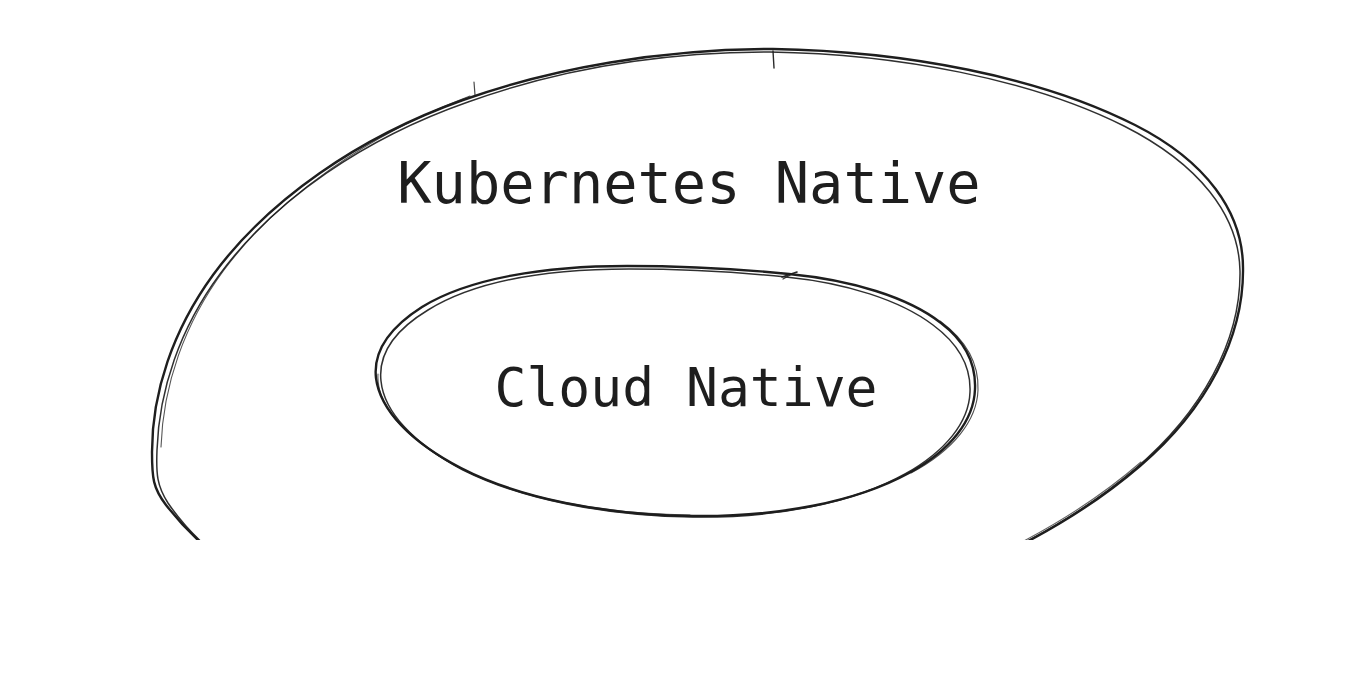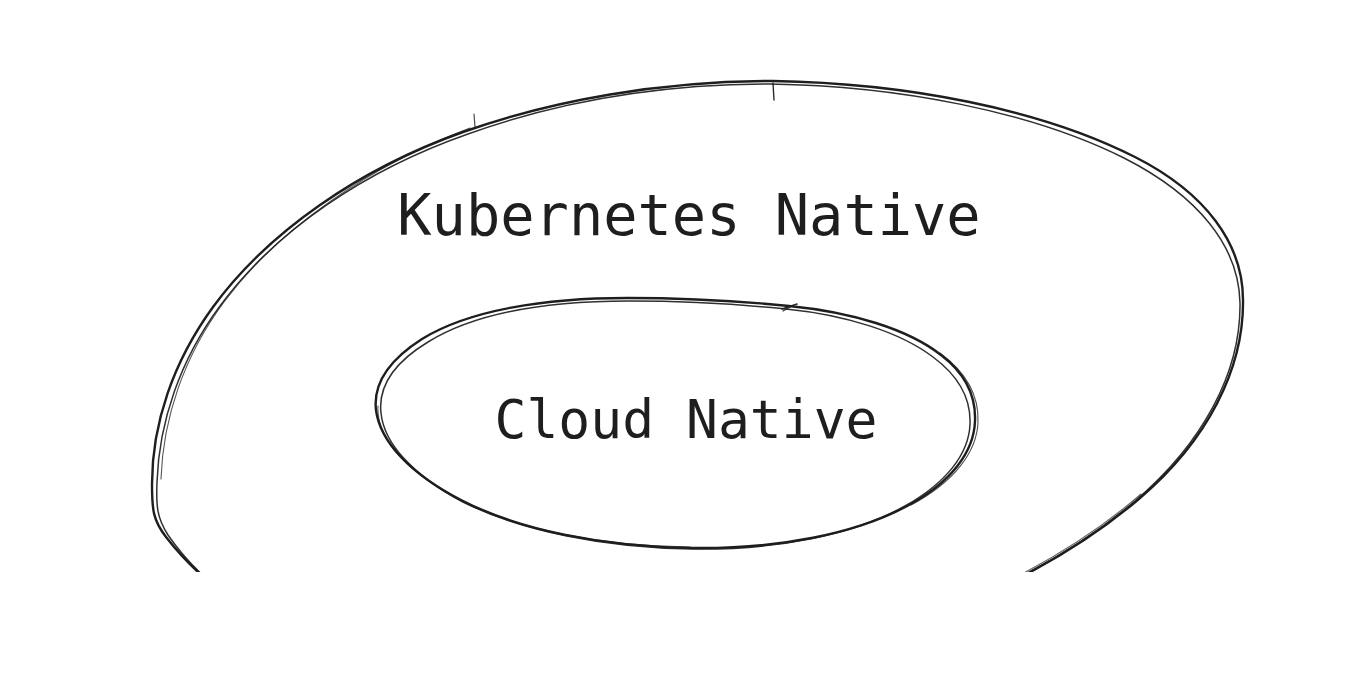--- a/index.html
+++ b/index.html
@@ -10,21 +10,20 @@
   }
   body {
     font-family: "DejaVu Sans Mono", monospace;
   }
   #canvas {
     position: relative;
     width: 1356px;
     height: 540px;
     background: #ffffff;
     overflow: hidden;
-    margin-top: 32px;
   }
   #sketch {
     position: absolute;
     top: 0;
     left: 0;
     width: 1356px;
     height: 692px;
     display: block;
   }
   .rough-stroke {

